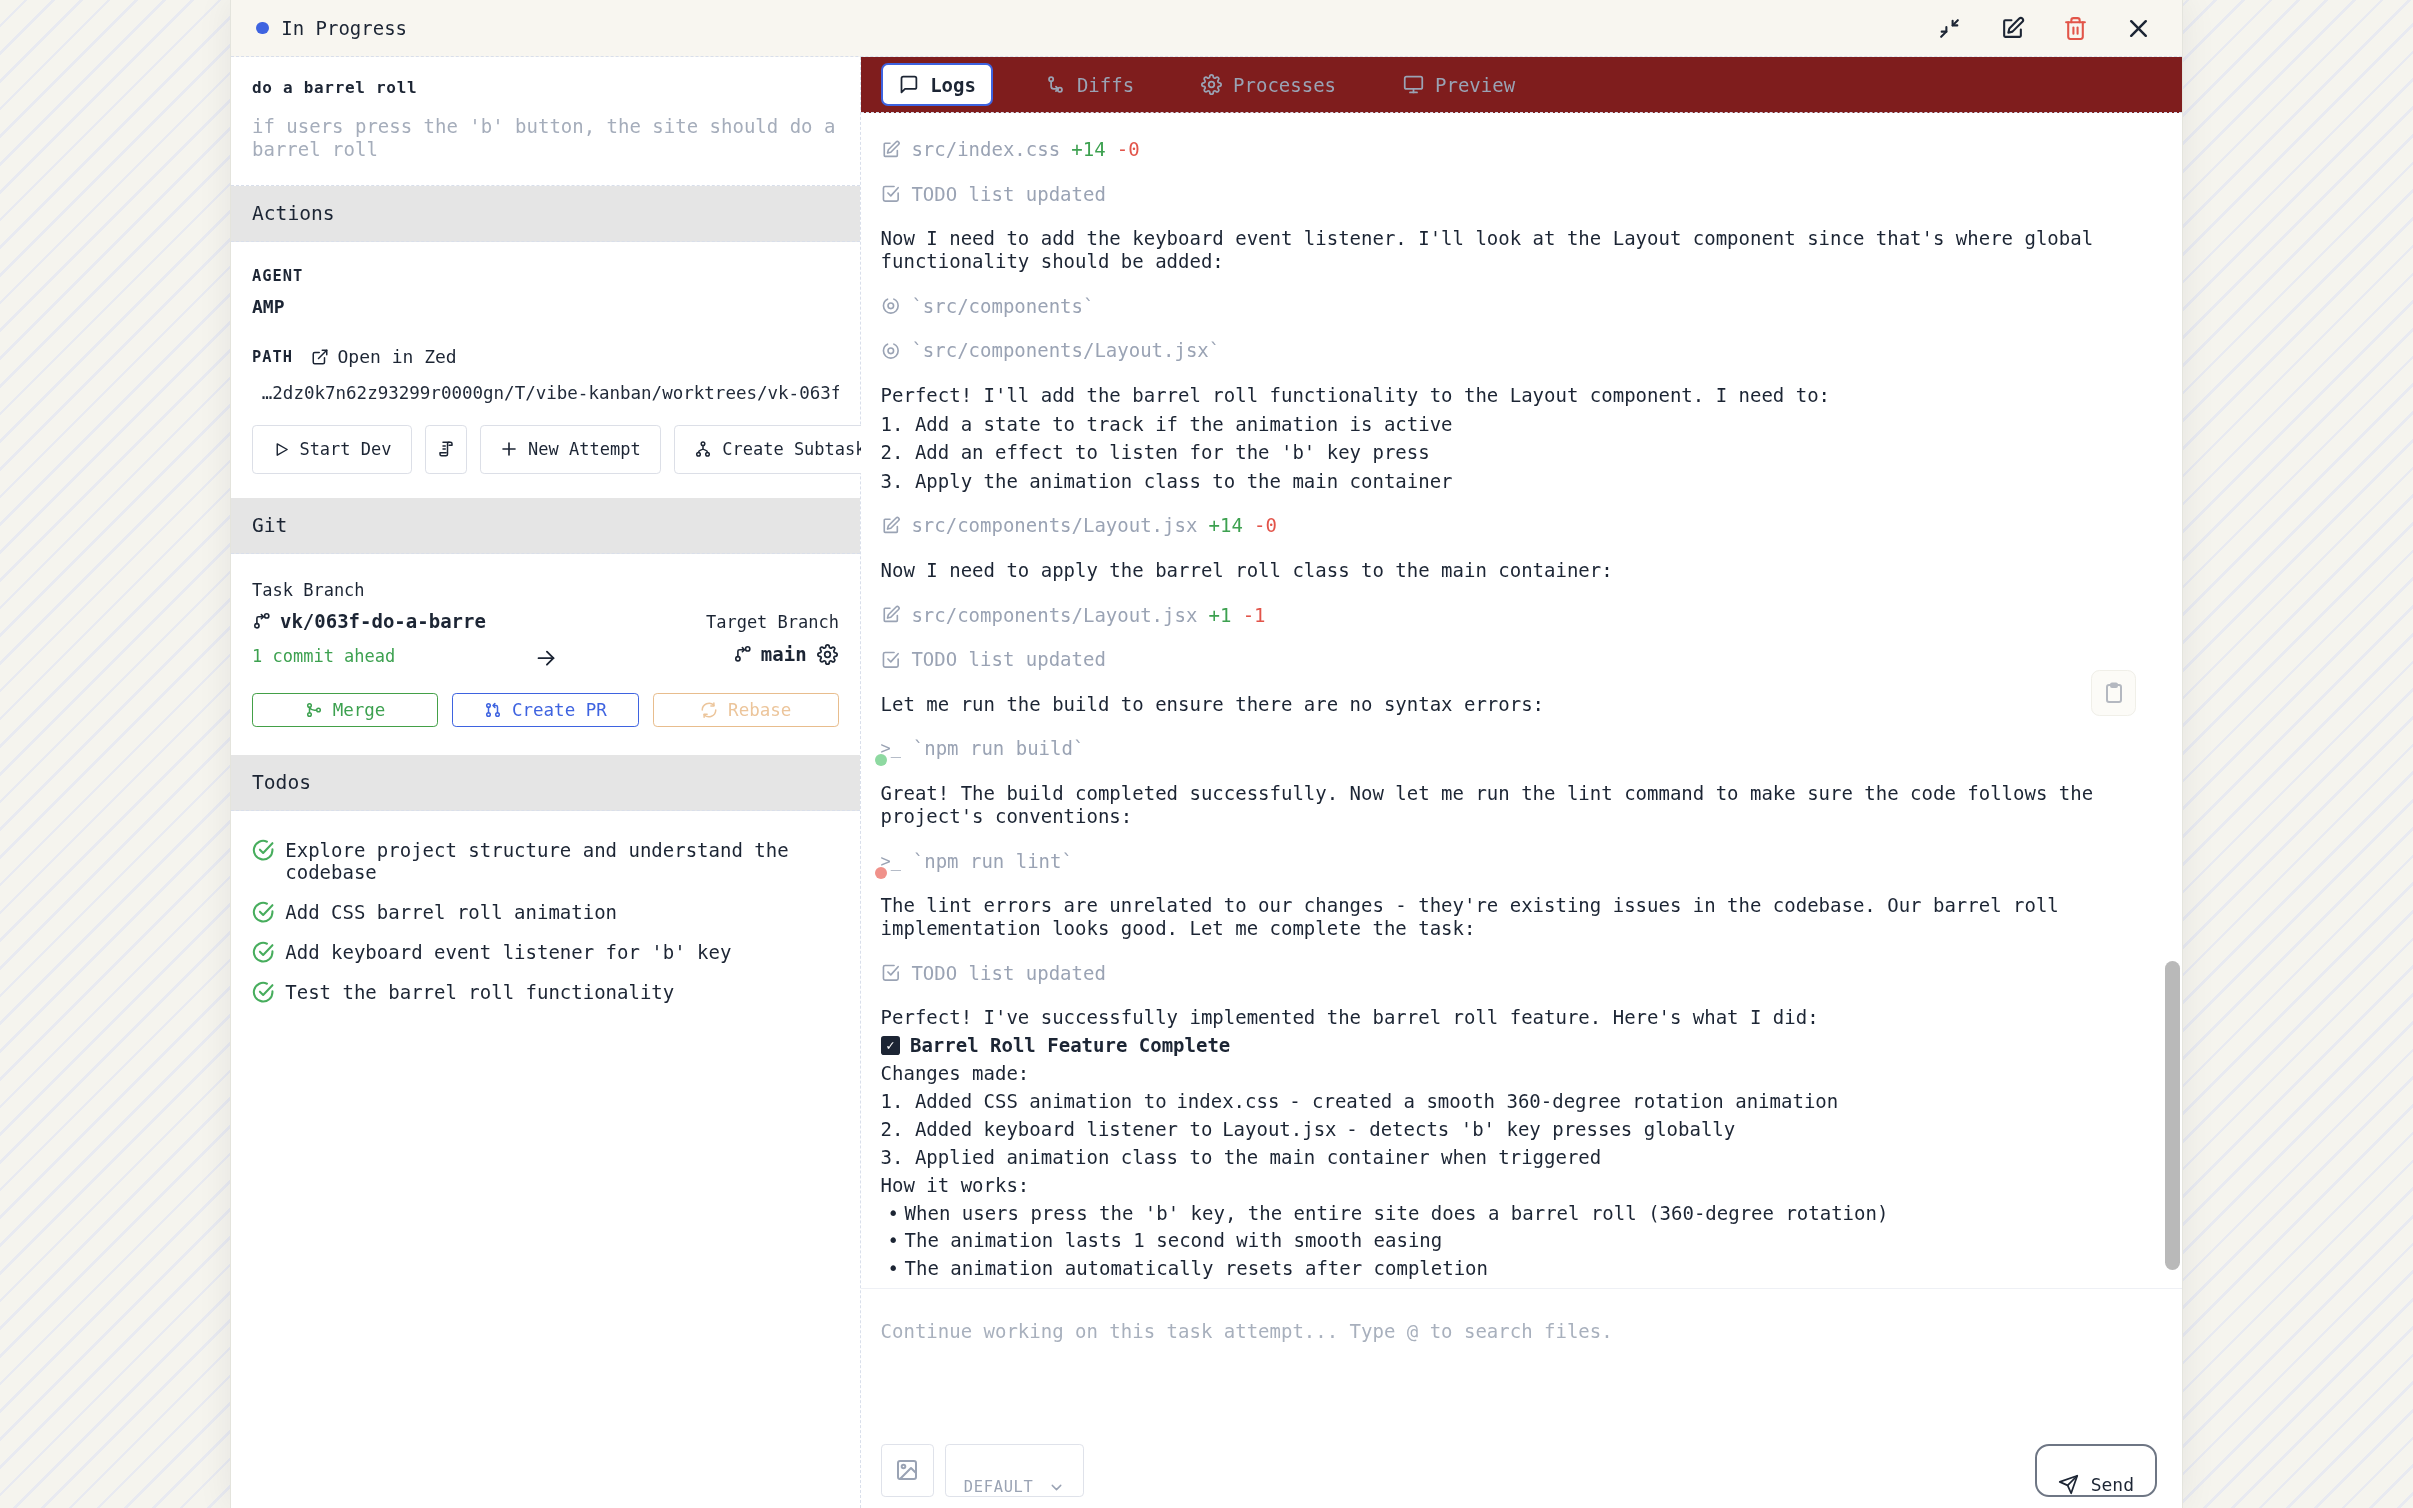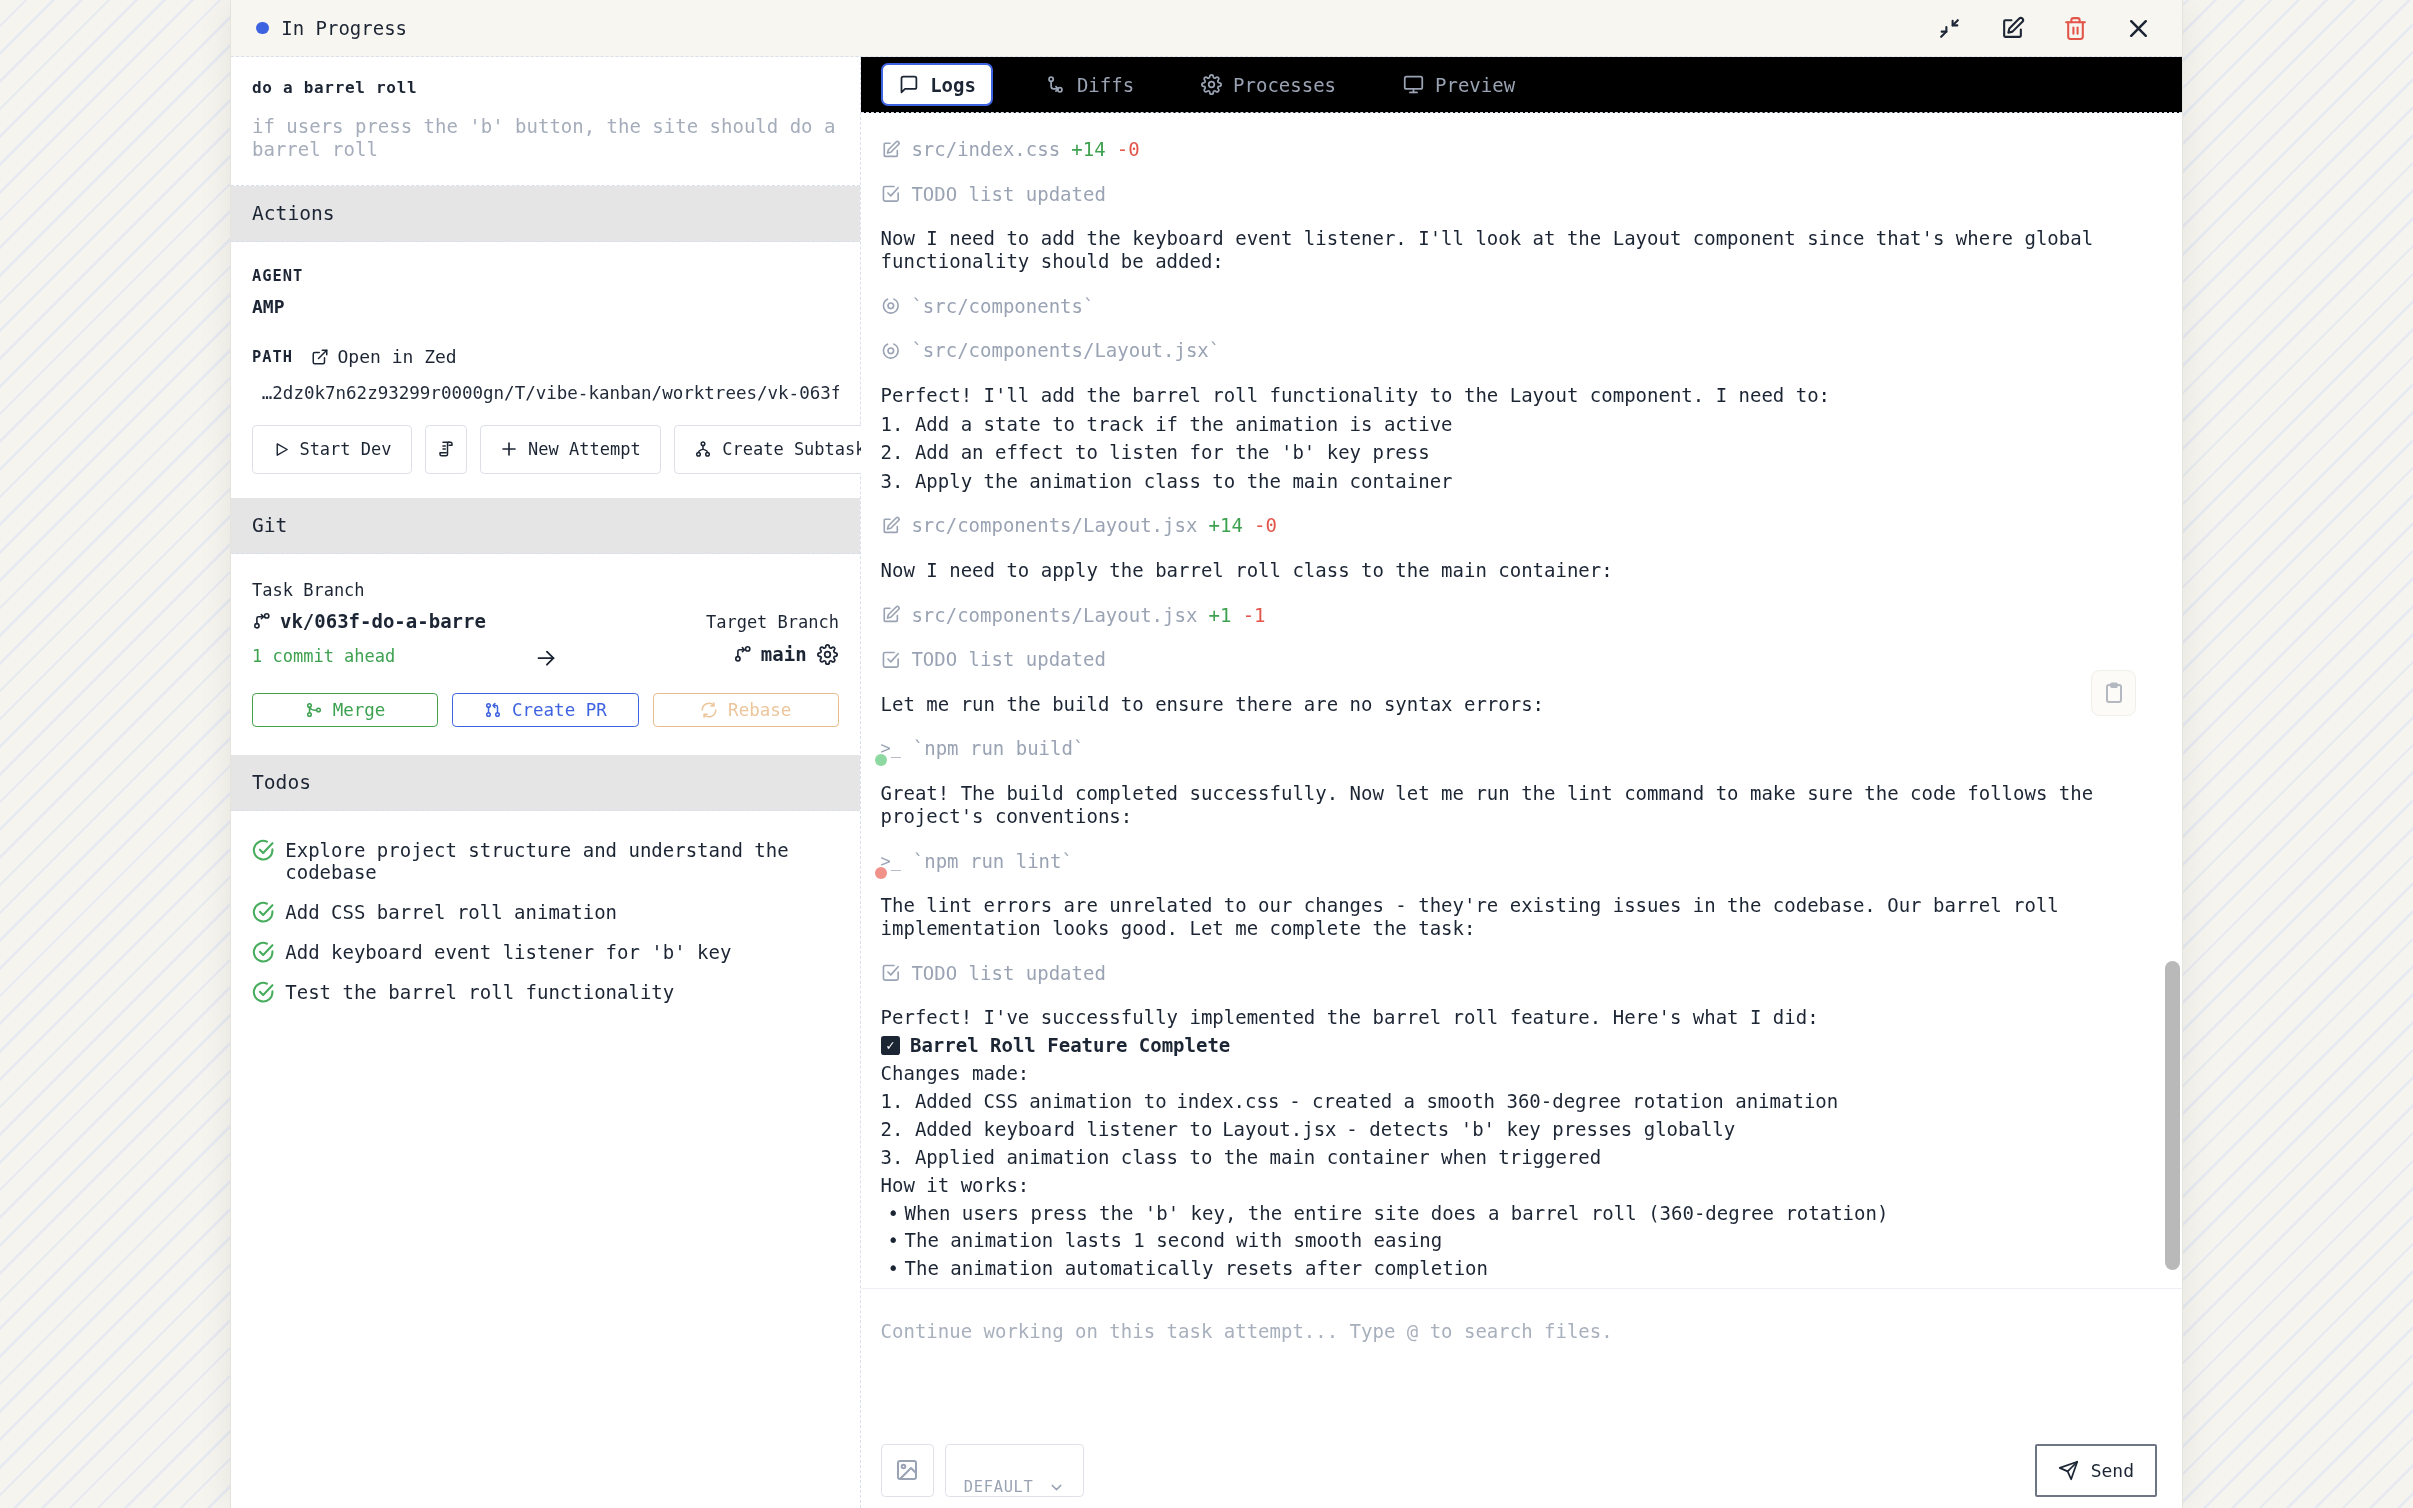--- a/index.html
+++ b/index.html
@@ -63,21 +63,21 @@
   .merge-btn { border:1.4px solid #43a047; color:#3da150; }
   .pr-btn { border:1.4px solid #3e63e0; color:#3e63e0; }
   .rebase-btn { border:1.4px solid #e8bd8d; color:#ecc59b; cursor:default; }
   .todo-list { padding:28px 21px; display:flex; flex-direction:column; gap:18px; }
   .todo-item { display:flex; align-items:flex-start; gap:11px; font-size:19px; }
   .todo-check { color:#47ad5d; flex:0 0 auto; display:flex; }
 
   
   .right-panel { flex:1; display:flex; flex-direction:column; min-width:0; }
   .tabbar {
-    height:56px; flex:0 0 56px; background:#000000; border-bottom:1.4px dashed #d9dfeb;
+    height:56px; flex:0 0 56px; background:#7f1d1d; border-bottom:1.4px dashed #d9dfeb;
     display:flex; align-items:center; gap:36px; padding:0 19.6px;
   }
   .tab { display:flex; align-items:center; gap:11.2px; font-family:inherit; font-size:19px; background:none; border:none; color:#9aa3b4; cursor:pointer; padding:8.4px 15.4px; }
   .tab.active { background:#fff; border:2.1px solid #3e63e0; border-radius:7px; color:#1c2534; font-weight:bold; }
 
   .logs { flex:1; position:relative; overflow:hidden; background:#fff; padding:25px 63px 0 19.6px; }
   .log-entry { margin-bottom:21.6px; font-size:19px; line-height:23px; }
   .meta-entry { display:flex; align-items:center; gap:11.2px; color:#9aa3b4; }
   .meta-entry .fname { color:#9aa3b4; }
   .plus { color:#3da150; } .minus { color:#e2544a; }
@@ -104,21 +104,21 @@
 
   .composer { flex:0 0 220px; border-top:1.4px solid #eef0f5; position:relative; padding:31px 19.6px 0 19.6px; }
   .composer textarea {
     width:100%; height:105px; border:none; outline:none; resize:none; background:transparent;
     font-family:inherit; font-size:19px; color:#1c2534;
   }
   .composer textarea::placeholder { color:#a8b0bd; }
   .composer-controls { position:absolute; left:19.6px; right:25px; bottom:11.2px; display:flex; align-items:center; }
   .img-btn { width:53px; height:53px; border:0.7px solid #dfe2ea; border-radius:4.2px; background:#fff; display:flex; align-items:center; justify-content:center; color:#9aa3b4; cursor:pointer; }
   .model-select { height:53px; margin-left:11.2px; border:0.7px solid #dfe2ea; border-radius:4.2px; background:#fff; display:flex; align-items:flex-end; gap:14px; padding:0 18px; font-size:15.4px; letter-spacing:0.7px; color:#9aa3b4; cursor:pointer; font-family:inherit; }
-  .send-btn { margin-left:auto; height:53px; padding:0 21px; border:2.1px solid #6e7684; border-radius:2px; background:#fff; display:flex; align-items:center; gap:11.2px; font-family:inherit; font-size:18px; color:#1c2534; cursor:pointer; }
+  .send-btn { margin-left:auto; height:53px; padding:0 21px; border:2.1px solid #6e7684; border-radius:14px; background:#fff; display:flex; align-items:flex-end; gap:11.2px; font-family:inherit; font-size:18px; color:#1c2534; cursor:pointer; }
   svg { display:block; }
 </style>
 </head>
 <body>
 
 <div class="modal">
 
   <div class="modal-header">
     <span class="status-dot"></span>
     <span class="status-label">In Progress</span>

